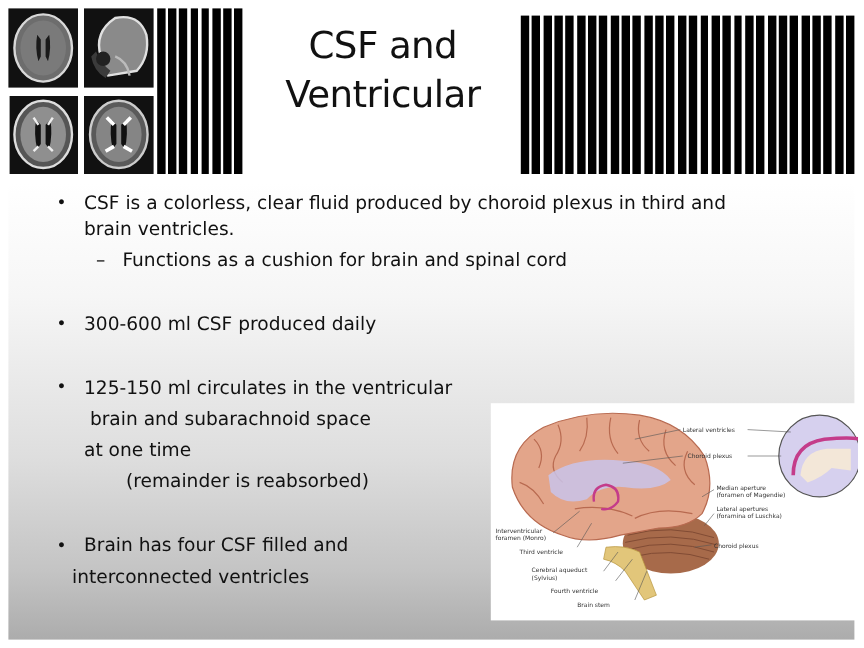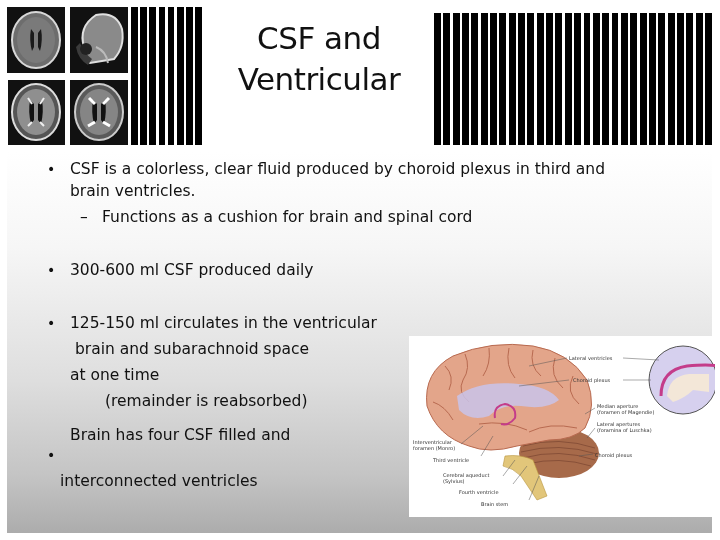--- a/index.html
+++ b/index.html
@@ -129,21 +129,21 @@
   <span class="dot" style="left:47px;top:262px;">•</span>
   <span class="li" style="left:70px;top:261px;">300-600 ml CSF produced daily</span>
 
   <span class="dot" style="left:47px;top:315px;">•</span>
   <span class="li" style="left:70px;top:314px;">125-150 ml circulates in the ventricular</span>
   <span class="li" style="left:70px;top:340px;white-space:pre;"> brain and subarachnoid space</span>
   <span class="li" style="left:70px;top:366px;">at one time</span>
   <span class="li" style="left:70px;top:392px;margin-left:35px;">(remainder is reabsorbed)</span>
 
   <span class="dot" style="left:47px;top:447px;">•</span>
-  <span class="li" style="left:70px;top:426px;">Brain has four CSF filled and</span>
+  <span class="li" style="left:70px;top:445px;">Brain has four CSF filled and</span>
   <span class="li" style="left:60px;top:472px;">interconnected ventricles</span>
 </div>
 
 <div class="brain-fig">
   <svg viewBox="0 0 306 181">
 
     <ellipse cx="150" cy="117" rx="40" ry="25" fill="#a76a4a"></ellipse>
     <g stroke="#7a4530" stroke-width="0.7" fill="none">
       <path d="M114 110 Q150 100 186 112"></path>
         <path d="M112 116 Q150 106 188 118"></path>

